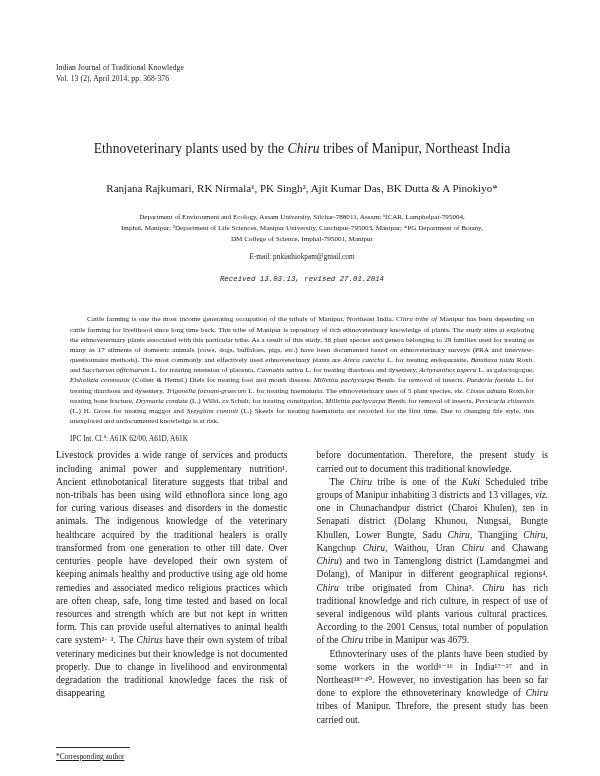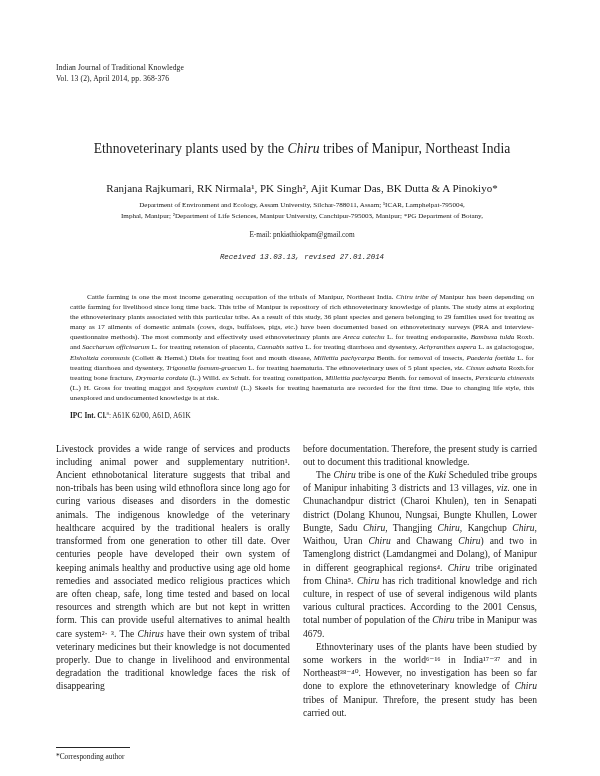--- a/index.html
+++ b/index.html
@@ -46,21 +46,21 @@
   
   .authors {
     margin-top: 23px;
     text-align: center;
     font-size: 11px;
     line-height: 1.4;
   }
   sup { font-size: 0.66em; vertical-align: super; line-height: 0; }
 
   .affil {
-    margin-top: 4px;
+    margin-top: 16px;
     text-align: center;
     font-size: 7.1px;
     line-height: 1.52;
     padding: 0 4px;
   }
   .affil .ln { display: block; }
 
   .email {
     margin-top: 8px;
     text-align: center;
@@ -94,27 +94,27 @@
   }
   .keywords b { font-weight: bold; }
   .keywords i { font-style: italic; }
 
   .ipc {
     margin-top: 8px;
     padding: 0 14px;
     font-size: 7.3px;
     line-height: 1.4;
   }
-  .ipc b { font-weight: bold; }
+  .ipc b { font-weight: normal; }
 
   
   .columns {
-    margin-top: 20px;
+    margin-top: 4px;
     display: flex;
-    gap: 13px;
+    gap: 29px;
   }
   .col {
     width: 234px;
     font-size: 9.55px;
     line-height: 1.385;
     text-align: justify;
   }
   .col p {
     margin: 0;
     text-indent: 13px;
@@ -126,40 +126,42 @@
   .footnote-rule {
     margin-top: 9px;
     width: 74px;
     height: 0;
     border-top: 0.8px solid #262626;
   }
   .footnote {
     margin-top: 4px;
     font-size: 7.4px;
     line-height: 1.35;
+    text-decoration: underline;
   }
   .footnote-wrap { position: absolute; left: 56px; bottom: 14px; width: 234px; }
 </style>
 </head>
 <body>
 
 <div class="page">
 
   <div class="runhead">
     <div>Indian Journal of Traditional Knowledge</div>
     <div>Vol. 13 (2), April 2014, pp. 368-376</div>
   </div>
 
   <div class="title"><span>Ethnoveterinary plants used by the </span><span class="it">Chiru</span><span> tribes of Manipur, Northeast India</span></div>
 
   <div class="authors">Ranjana Rajkumari, RK Nirmala¹, PK Singh², Ajit Kumar Das, BK Dutta &amp; A Pinokiyo*</div>
 
   <div class="affil">
     <span class="ln">Department of Environment and Ecology, Assam University, Silchar-788011, Assam; ¹ICAR, Lamphelpat-795004,</span>
     <span class="ln">Imphal, Manipur; ²Department of Life Sciences, Manipur University, Canchipur-795003, Manipur; *PG Department of Botany,</span>
+    <span class="ln">DM College of Science, Imphal-795001, Manipur</span>
   </div>
 
   <div class="email">E-mail: pnkiathiokpam@gmail.com</div>
 
   <div class="received">Received 13.03.13, revised 27.01.2014</div>
 
   <div class="abstract">Cattle farming is one the most income generating occupation of the tribals of Manipur, Northeast India. <i>Chiru tribe of</i> Manipur has been depending on cattle farming for livelihood since long time back. This tribe of Manipur is repository of rich ethnoveterinary knowledge of plants. The study aims at exploring the ethnoveterinary plants associated with this particular tribe. As a result of this study, 36 plant species and genera belonging to 29 families used for treating as many as 17 ailments of domestic animals (cows, dogs, buffaloes, pigs, etc.) have been documented based on ethnoveterinary surveys (PRA and interview-questionnaire methods). The most commonly and effectively used ethnoveterinary plants are <i>Areca catechu</i> L. for treating endoparasite, <i>Bambusa tulda</i> Roxb. and <i>Saccharum officinarum</i> L. for treating retension of placenta, <i>Cannabis sativa</i> L. for treating diarrhoea and dysentery, <i>Achyranthes aspera</i> L. as galactogogue, <i>Elsholtzia communis</i> (Collett &amp; Hemsl.) Diels for treating foot and mouth disease, <i>Millettia pachycarpa</i> Benth. for removal of insects, <i>Paederia foetida</i> L. for treating diarrhoea and dysentery, <i>Trigonella foenum-graecum</i> L. for treating haematuria. The ethnoveterinary uses of 5 plant species, <i>viz.</i> <i>Cissus adnata</i> Roxb.for treating bone fracture, <i>Drymaria cordata</i> (L.) Willd. <i>ex</i> Schult. for treating constipation, <i>Millettia pachycarpa</i> Benth. for removal of insects, <i>Persicaria chinensis</i> (L.) H. Gross for treating maggot and <i>Syzygium cuminii</i> (L.) Skeels for treating haematuria are recorded for the first time. Due to changing life style, this unexplored and undocumented knowledge is at risk.</div>
 
 
   <div class="ipc"><b>IPC Int. Cl.</b><sup>8</sup><span>: A61K 62/00, A61D, A61K</span></div>

